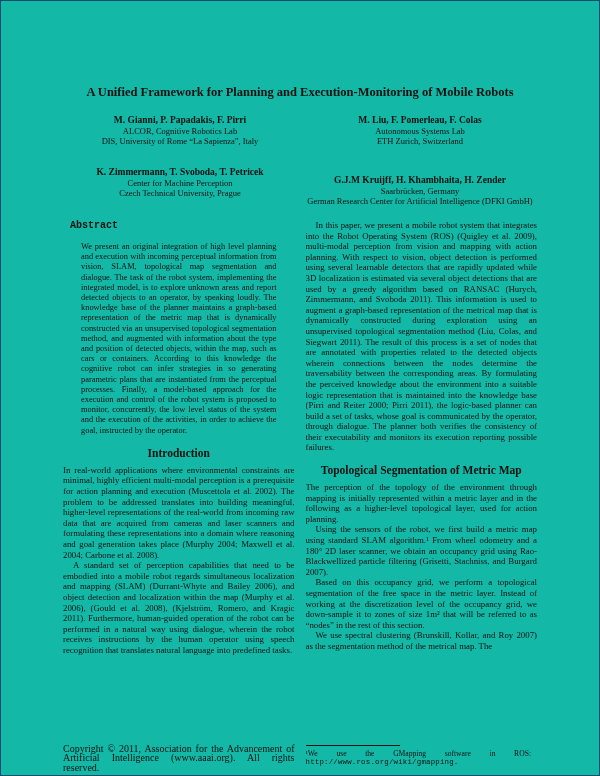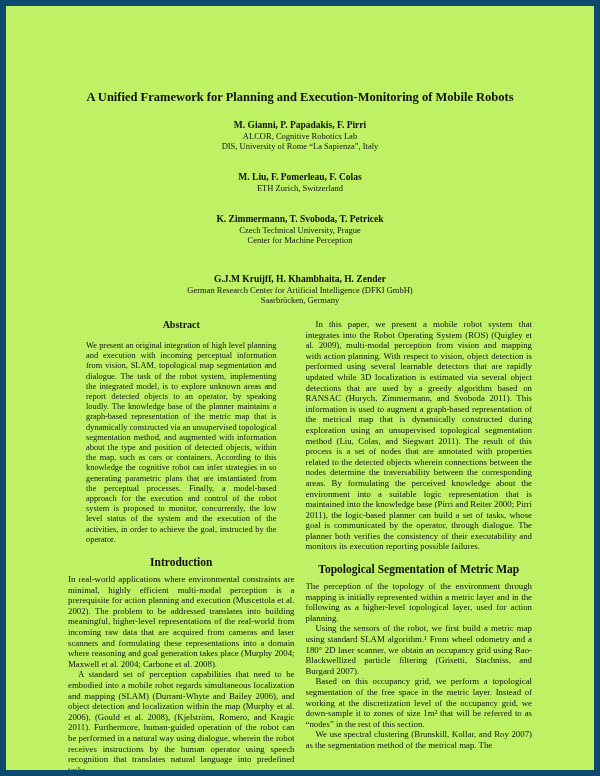--- a/index.html
+++ b/index.html
@@ -4,38 +4,38 @@
 <style>
   html, body {
     margin: 0;
     padding: 0;
     background: #ffffff;
   }
   .page {
     position: relative;
     width: 600px;
     height: 776px;
-    background: #bef264;
+    background: #14b8a6;
     box-sizing: border-box;
-    border: 6px solid #0c4a6e;
+    border: 1px solid #0c4a6e;
     padding: 84px 62px 0 62px;
     font-family: "Liberation Serif", "DejaVu Serif", serif;
     color: #111111;
     overflow: hidden;
   }
   .title {
     margin: 0 0 14px 0;
     font-size: 12.5px;
     font-weight: bold;
     text-align: center;
     white-space: nowrap;
   }
   .authors-grid {
     display: grid;
-    grid-template-columns: 1fr;
+    grid-template-columns: 1fr 1fr;
     row-gap: 20px;
     column-gap: 6px;
     margin-bottom: 14px;
   }
   .author-cell { text-align: center; }
   .author-cell.offset-down { margin-top: 8px; }
   .author-names {
     font-size: 9.5px;
     font-weight: bold;
     line-height: 12px;
@@ -58,21 +58,21 @@
     overflow: hidden;
   }
   .text-area { overflow: hidden; }
   .col-left .text-area { height: 522px; }
   .col-right .text-area { height: 506px; }
   .abstract-block { padding: 0 7px; }
   .abstract-heading {
     margin: 0 0 5px 0;
     font-size: 10px;
     font-weight: bold;
-    text-align: center;
+    font-family: Liberation Mono, monospace;
   }
   .abstract-text {
     margin: 11px;
     font-size: 8.4px;
     line-height: 10.2px;
     text-align: justify;
     hyphens: auto;
   }
   .section-heading {
     margin: 11px 0 6px 0;
@@ -127,31 +127,32 @@
   <h1 class="title">A Unified Framework for Planning and Execution-Monitoring of Mobile Robots</h1>
 
   <div class="authors-grid">
     <div class="author-cell">
       <div class="author-names">M. Gianni, P. Papadakis, F. Pirri</div>
       <div class="author-affil">ALCOR, Cognitive Robotics Lab</div>
       <div class="author-affil">DIS, University of Rome “La Sapienza”, Italy</div>
     </div>
     <div class="author-cell">
       <div class="author-names">M. Liu, F. Pomerleau, F. Colas</div>
+      <div class="author-affil">Autonomous Systems Lab</div>
       <div class="author-affil">ETH Zurich, Switzerland</div>
     </div>
     <div class="author-cell">
       <div class="author-names">K. Zimmermann, T. Svoboda, T. Petricek</div>
+      <div class="author-affil">Center for Machine Perception</div>
       <div class="author-affil">Czech Technical University, Prague</div>
-      <div class="author-affil">Center for Machine Perception</div>
     </div>
     <div class="author-cell offset-down">
       <div class="author-names">G.J.M Kruijff, H. Khambhaita, H. Zender</div>
+      <div class="author-affil">Saarbrücken, Germany</div>
       <div class="author-affil">German Research Center for Artificial Intelligence (DFKI GmbH)</div>
-      <div class="author-affil">Saarbrücken, Germany</div>
     </div>
   </div>
 
   <div class="columns">
 
     <div class="col col-left">
       <div class="text-area">
         <div class="abstract-block">
           <h2 class="abstract-heading">Abstract</h2>
           <p class="abstract-text">We present an original integration of high level planning and execution with incoming perceptual information from vision, SLAM, topological map segmentation and dialogue. The task of the robot system, implementing the integrated model, is to explore unknown areas and report detected objects to an operator, by speaking loudly. The knowledge base of the planner maintains a graph-based representation of the metric map that is dynamically constructed via an unsupervised topological segmentation method, and augmented with information about the type and position of detected objects, within the map, such as cars or containers. According to this knowledge the cognitive robot can infer strategies in so generating parametric plans that are instantiated from the perceptual processes. Finally, a model-based approach for the execution and control of the robot system is proposed to monitor, concurrently, the low level status of the system and the execution of the activities, in order to achieve the goal, instructed by the operator.</p>

